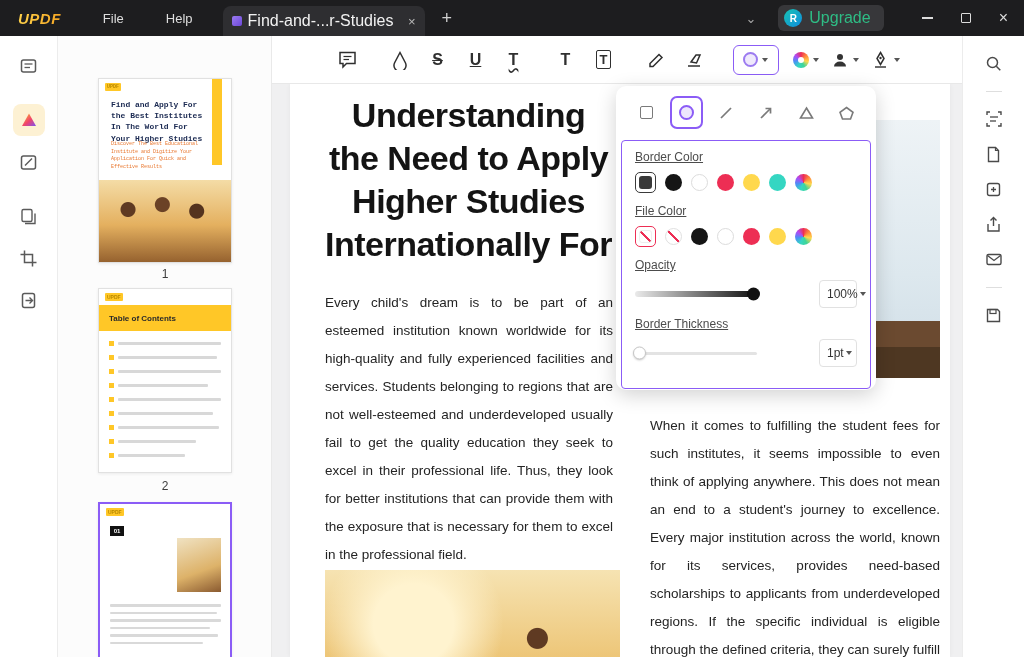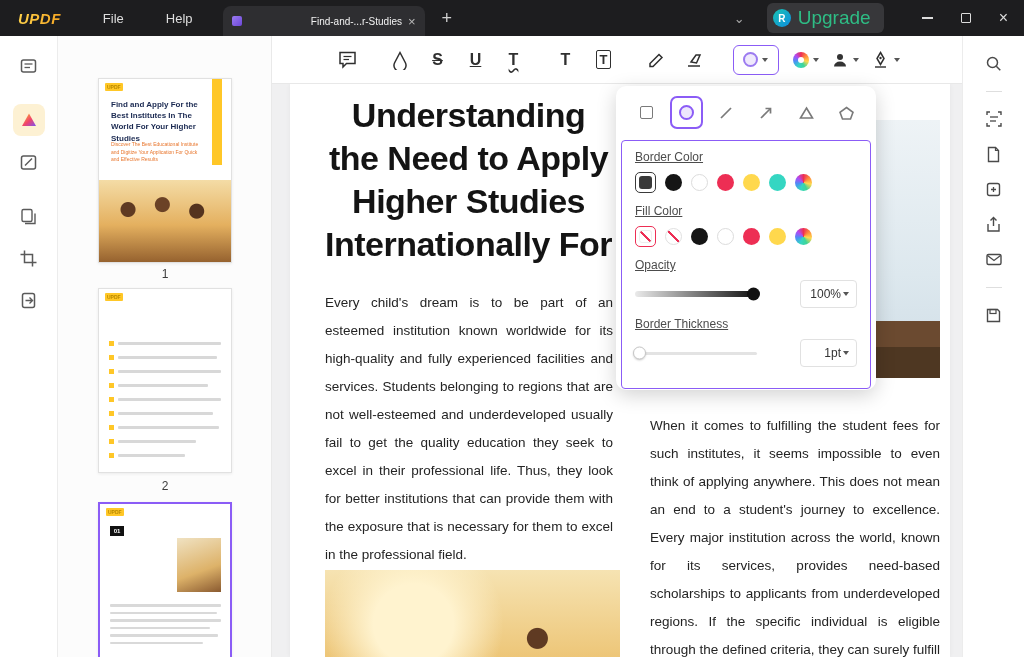--- a/index.html
+++ b/index.html
@@ -7,28 +7,28 @@
   body { font-family:"Liberation Sans", sans-serif; background:#fff; overflow:hidden; }
   .app { position:relative; width:1024px; height:657px; background:#eab308; overflow:hidden; }
 
   
   .titlebar { position:absolute; top:0; left:0; width:1024px; height:36px; background:#1d1d1f; display:flex; align-items:center; z-index:20; }
   .logo { margin-left:18px; font-size:15px; font-weight:bold; font-style:italic; letter-spacing:.5px;
           background:linear-gradient(90deg,#ffd24a,#f5a623); -webkit-background-clip:text; background-clip:text; color:transparent; }
   .menu-item { font-size:13px; color:#dedede; margin-left:42px; cursor:default; }
   .tab { margin-left:30px; align-self:flex-end; height:30px; width:202px; background:#2e2e31; border-radius:8px 8px 0 0; display:flex; align-items:center; padding:0 9px; }
   .tab-favicon { width:10px; height:10px; border-radius:2px; background:linear-gradient(135deg,#9b7bf2,#6c47d8); flex:none; }
-  .tab-title { flex:1; font-size:10px; color:#f2f2f2; white-space:nowrap; overflow:hidden; margin:12px 6px;text-align:right; }
+  .tab-title { flex:1; font-size:16px; color:#f2f2f2; white-space:nowrap; overflow:hidden; margin:12px 6px; }
   .tab-close { color:#b8b8b8; font-size:13px; line-height:1; }
   .newtab { margin-left:17px; color:#cfcfcf; font-size:18px; font-weight:300; }
   .tb-spacer { flex:1; }
   .tb-chevron { color:#a8a8a8; font-size:13px; margin-right:22px; }
   .upgrade { display:flex; align-items:center; gap:7px; background:#37373a; border-radius:6px; padding:4px 13px 4px 6px; margin-right:38px; }
   .avatar { width:18px; height:18px; border-radius:50%; background:linear-gradient(135deg,#19c3b2,#0e8de0); color:#fff; font-size:10px; font-weight:bold; display:flex; align-items:center; justify-content:center; }
-  .upgrade-label { color:#2ebd85; font-size:19px; }
+  .upgrade-label { color:#2ebd85; font-size:16px; }
   .win-btns { display:flex; align-items:center; gap:28px; margin-right:16px; }
   .win-min { width:11px; height:2px; background:#dcdcdc; }
   .win-max { width:10px; height:10px; border:1.3px solid #dcdcdc; border-radius:1px; }
   .win-close { color:#dcdcdc; font-size:16px; line-height:1; }
 
   
   .left-rail { position:absolute; top:36px; left:0; width:58px; bottom:0; background:#fff; border-right:1px solid #ececec; z-index:6;
                display:flex; flex-direction:column; align-items:center; padding-top:14px; }
   .rail-item { width:32px; height:32px; border-radius:8px; display:flex; align-items:center; justify-content:center; margin-bottom:10px; }
   .rail-item.big-gap { margin-bottom:22px; }
@@ -126,21 +126,21 @@
   .sw-white { background:#fff; border:1px solid #dcdcdc; }
   .sw-red { background:#ed2e54; }
   .sw-yellow { background:#ffd84d; }
   .sw-teal { background:#35d6c2; }
   .sw-multi { background:conic-gradient(#ed2e54,#ff8a3c,#ffd84d,#3ed598,#35d6c2,#4a90f5,#b04af5,#ed2e54); }
   .ctrl-row { display:flex; align-items:center; justify-content:space-between; margin-bottom:9px; }
   .op-slider { position:relative; width:122px; height:6px; border-radius:3px; background:linear-gradient(90deg,#eaeaea,#0d0d0d); }
   .op-thumb { position:absolute; right:-3px; top:50%; transform:translateY(-50%); width:13px; height:13px; border-radius:50%; background:#111; }
   .th-slider { position:relative; width:122px; height:3px; border-radius:2px; background:#e3e3e3; }
   .th-thumb { position:absolute; left:-2px; top:50%; transform:translateY(-50%); width:13px; height:13px; border-radius:50%; background:#fff; border:1px solid #c6c6c6; box-shadow:0 1px 2px rgba(0,0,0,.18); }
-  .dd { display:flex; align-items:center; justify-content:flex-end; width:57px; height:28px; border:1px solid #e1e1e1; border-radius:4px; padding:0 7px; font-size:12px; color:#333; }
+  .dd { display:flex; align-items:center; justify-content:space-between; width:38px; height:28px; border:1px solid #e1e1e1; border-radius:4px; padding:0 7px; font-size:12px; color:#333; }
   .dd .caret { margin-left:2px; }
 
   svg { display:block; }
 </style>
 </head>
 <body>
 
 <div class="app">
 
   <div class="titlebar">
@@ -207,31 +207,32 @@
     <div class="rail-item">
       <svg width="19" height="19" viewBox="0 0 19 19">
           <rect x="3.5" y="2.5" width="12" height="14" rx="2" fill="none" stroke="#5a5a5a" stroke-width="1.5"></rect>
           <path d="M6.5 9.5h6M10.5 6.5l3 3-3 3" fill="none" stroke="#5a5a5a" stroke-width="1.4"></path>
         </svg>
     </div>
   </div>
 
   <div class="thumb-panel">
 
-    <div class="thumb-card" style="top:42px;">
+    <div class="thumb-card" style="top:42px;font-family:Liberation Mono, monospace;">
       <span class="t-logo">UPDF</span>
       <div class="p1-bar"></div>
       <div class="p1-title">Find and Apply For the Best Institutes In The World For Your Higher Studies</div>
       <div class="p1-sub">Discover The Best Educational Institute and Digitize Your Application For Quick and Effective Results</div>
       <div class="p1-photo"></div>
     </div>
     <div class="thumb-label" style="top:231px;">1</div>
 
     <div class="thumb-card" style="top:252px;">
       <span class="t-logo">UPDF</span>
+      <div class="p2-band">Table of Contents</div>
       <div class="p2-rows">
         <div class="p2-row">
             <span class="p2-sq"></span>
             <span class="p2-line" style="width:100%;"></span>
           </div>
         <div class="p2-row">
             <span class="p2-sq"></span>
             <span class="p2-line" style="width:88%;"></span>
           </div>
         <div class="p2-row">
@@ -447,21 +448,21 @@
             <span class="sw-inner-sq"></span>
           </span>
         <span class="sw sw-black"></span>
         <span class="sw sw-white"></span>
         <span class="sw sw-red"></span>
         <span class="sw sw-yellow"></span>
         <span class="sw sw-teal"></span>
         <span class="sw sw-multi"></span>
       </div>
 
-      <div class="section-label">Fill Color</div>
+      <div class="section-label">File Color</div>
       <div class="swatch-row">
         <span class="sw-sel-wrap red-ring">
             <span class="sw-inner-slash"></span>
           </span>
         <span class="sw sw-slash"></span>
         <span class="sw sw-black"></span>
         <span class="sw sw-white"></span>
         <span class="sw sw-red"></span>
         <span class="sw sw-yellow"></span>
         <span class="sw sw-multi"></span>

